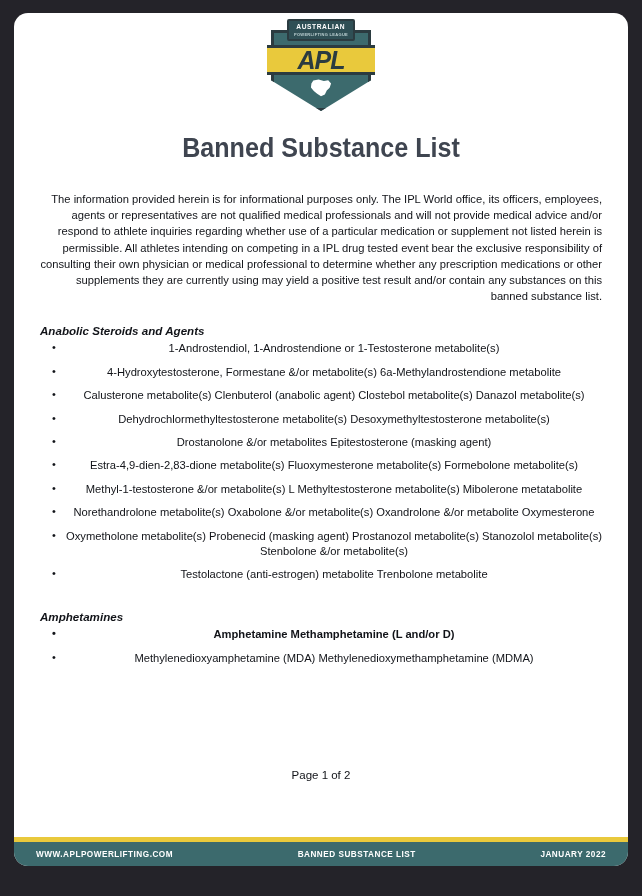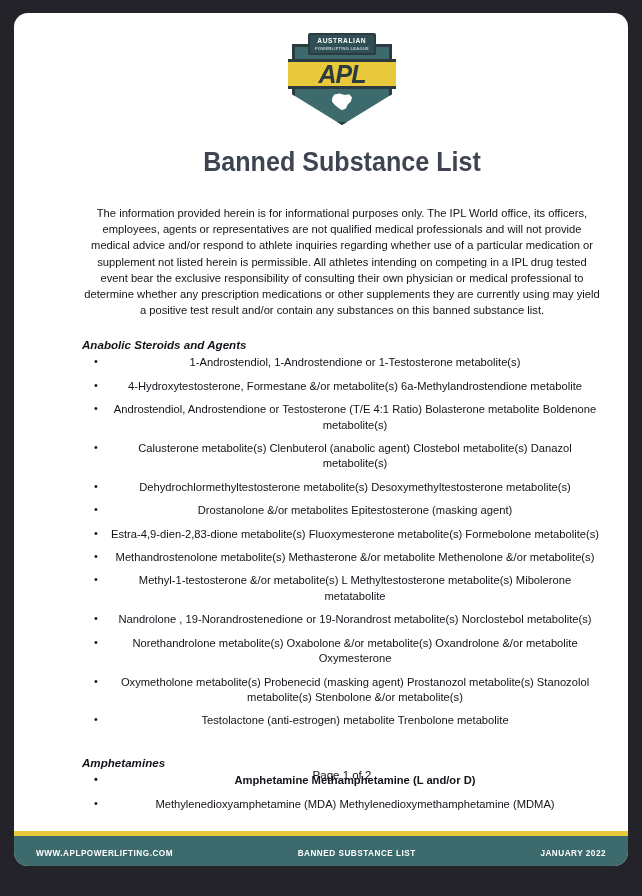--- a/index.html
+++ b/index.html
@@ -20,23 +20,22 @@
     height: 853px;
     background: #ffffff;
     border-radius: 14px;
     overflow: hidden;
     display: flex;
     flex-direction: column;
   }
 
   .doc-body {
     flex: 1 1 auto;
-    padding: 18px 20px;
+    padding: 4px 20px;
     position: relative;
-    margin-left: 42px;
   }
 
   
   .logo-wrap {
     display: flex;
     justify-content: center;
     padding-top: 2px;
   }
   .logo {
     position: relative;
@@ -134,21 +133,21 @@
     transform: scaleX(0.93);
   }
 
   
   .disclaimer {
     margin-top: 27px;
     padding: 0 6px;
     font-size: 11.2px;
     line-height: 16.2px;
     color: #111318;
-    text-align: center;
+    text-align: right;
   }
 
   
   .section { margin-top: 20px; padding: 0 6px; }
   .section.amphet { margin-top: 27px; }
 
   .section-heading {
     font-size: 11.6px;
     font-weight: bold;
     color: #111318;
@@ -193,21 +192,21 @@
   }
 
   
   .footer-strip {
     height: 5px;
     background: #e9c93c;
     flex: 0 0 auto;
   }
   .footer-bar {
     flex: 0 0 auto;
-    height: 36px;
+    height: 24px;
     background: #3c6a6d;
     display: flex;
     align-items: center;
     padding: 0 22px;
     color: #ffffff;
     font-size: 8.2px;
     font-weight: bold;
     letter-spacing: 0.5px;
     font-family: "Liberation Sans Narrow", "Liberation Sans", sans-serif;
   }
@@ -238,28 +237,25 @@
 
     <h1 class="doc-title">Banned Substance List</h1>
 
     <p class="disclaimer">The information provided herein is for informational purposes only. The IPL World office, its officers, employees, agents or representatives are not qualified medical professionals and will not provide medical advice and/or respond to athlete inquiries regarding whether use of a particular medication or supplement not listed herein is permissible. All athletes intending on competing in a IPL drug tested event bear the exclusive responsibility of consulting their own physician or medical professional to determine whether any prescription medications or other supplements they are currently using may yield a positive test result and/or contain any substances on this banned substance list.</p>
 
     <div class="section">
       <div class="section-heading">Anabolic Steroids and Agents</div>
       <ul class="substances">
         <li>1-Androstendiol, 1-Androstendione or 1-Testosterone metabolite(s)</li>
         <li>4-Hydroxytestosterone, Formestane &amp;/or metabolite(s) 6a-Methylandrostendione metabolite</li>
-        <li>Androstendiol, Androstendione or Testosterone (T/E 4:1 Ratio) Bolasterone metabolite Boldenone metabolite(s)</li>
         <li>Calusterone metabolite(s) Clenbuterol (anabolic agent) Clostebol metabolite(s) Danazol metabolite(s)</li>
         <li>Dehydrochlormethyltestosterone metabolite(s) Desoxymethyltestosterone metabolite(s)</li>
         <li>Drostanolone &amp;/or metabolites Epitestosterone (masking agent)</li>
         <li>Estra-4,9-dien-2,83-dione metabolite(s) Fluoxymesterone metabolite(s) Formebolone metabolite(s)</li>
-        <li>Methandrostenolone metabolite(s) Methasterone &amp;/or metabolite Methenolone &amp;/or metabolite(s)</li>
         <li>Methyl-1-testosterone &amp;/or metabolite(s) L Methyltestosterone metabolite(s) Mibolerone metatabolite</li>
-        <li>Nandrolone , 19-Norandrostenedione or 19-Norandrost metabolite(s) Norclostebol metabolite(s)</li>
         <li>Norethandrolone metabolite(s) Oxabolone &amp;/or metabolite(s) Oxandrolone &amp;/or metabolite Oxymesterone</li>
         <li>Oxymetholone metabolite(s) Probenecid (masking agent) Prostanozol metabolite(s) Stanozolol metabolite(s) Stenbolone &amp;/or metabolite(s)</li>
         <li>Testolactone (anti-estrogen) metabolite Trenbolone metabolite</li>
       </ul>
     </div>
 
     <div class="section amphet">
       <div class="section-heading">Amphetamines</div>
       <ul class="substances">
         <li>Amphetamine Methamphetamine (L and/or D)</li>

